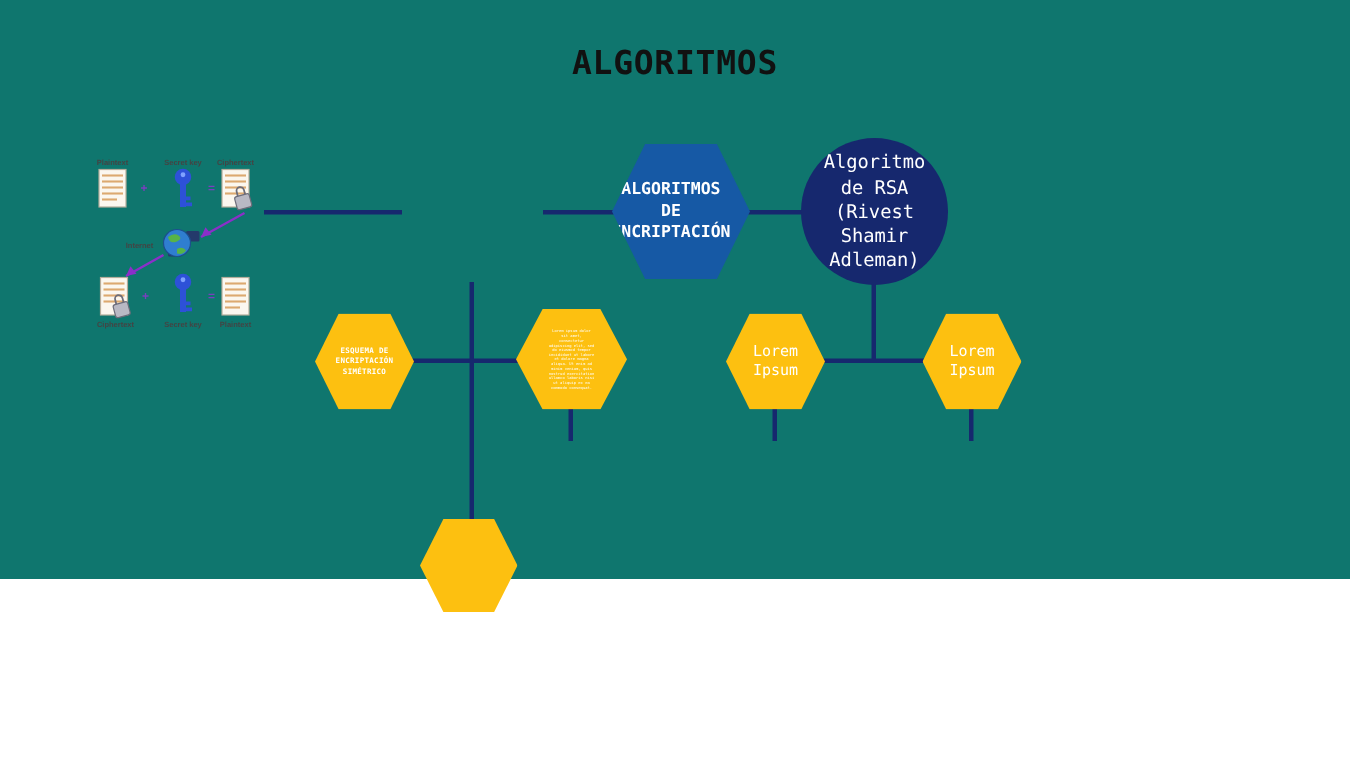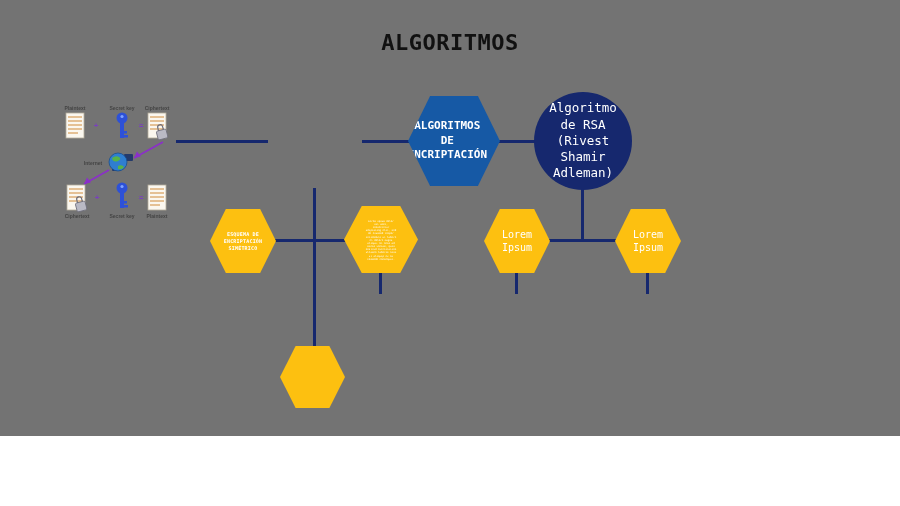--- a/index.html
+++ b/index.html
@@ -1,19 +1,19 @@
 <!DOCTYPE html>
 <html><head>
 <meta charset="utf-8">
 <style>
   * { margin: 0; padding: 0; box-sizing: border-box; }
   html, body { width: 900px; height: 506px; background: #ffffff; overflow: hidden; }
   body { font-family: "DejaVu Sans Mono", "Liberation Mono", monospace; position: relative; }
 
-  .canvas { position: absolute; left: 0; top: 0; width: 900px; height: 436px; background: #737373; }
+  .canvas { position: absolute; left: 0; top: 0; width: 900px; height: 386px; background: #0f766e; }
 
   .title {
     position: absolute; left: 0; right: 0; top: 30px;
     text-align: center; font-size: 22px; font-weight: bold;
     color: #111111; letter-spacing: 0.5px;
   }
 
   
   .line { position: absolute; background: #16286e; }
   .line.h { height: 3px; }

